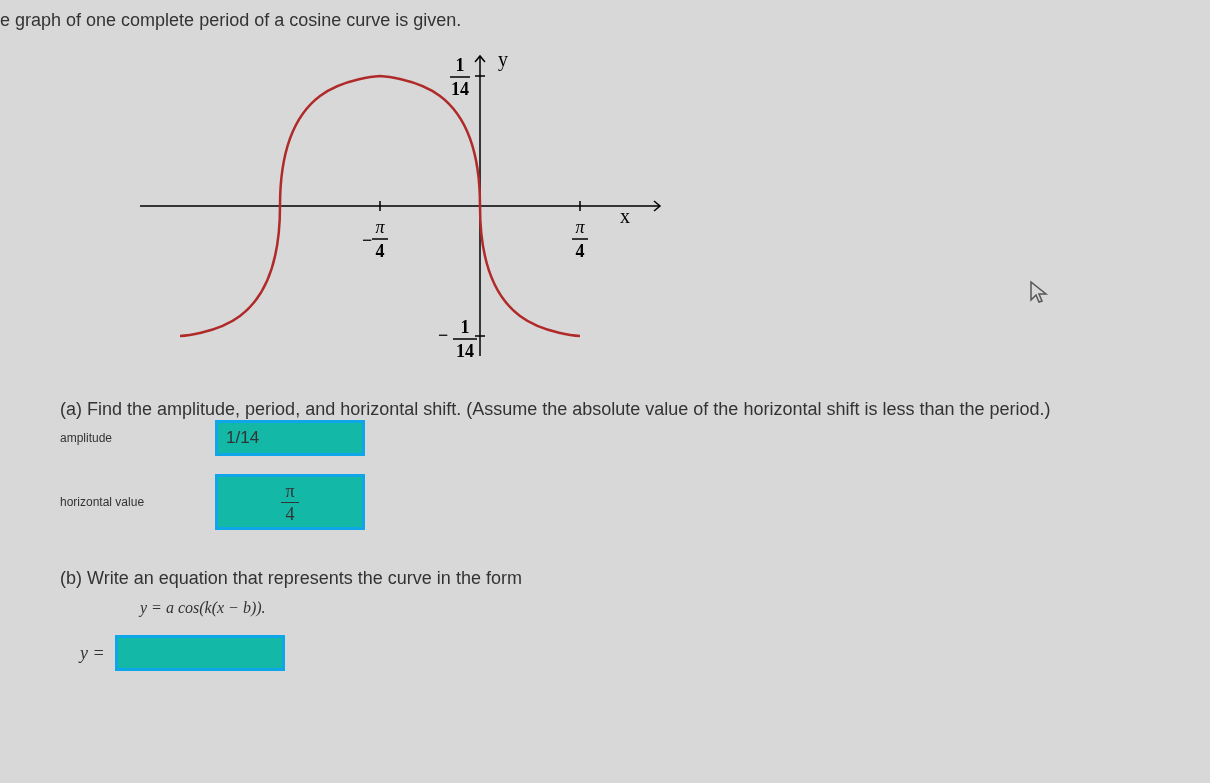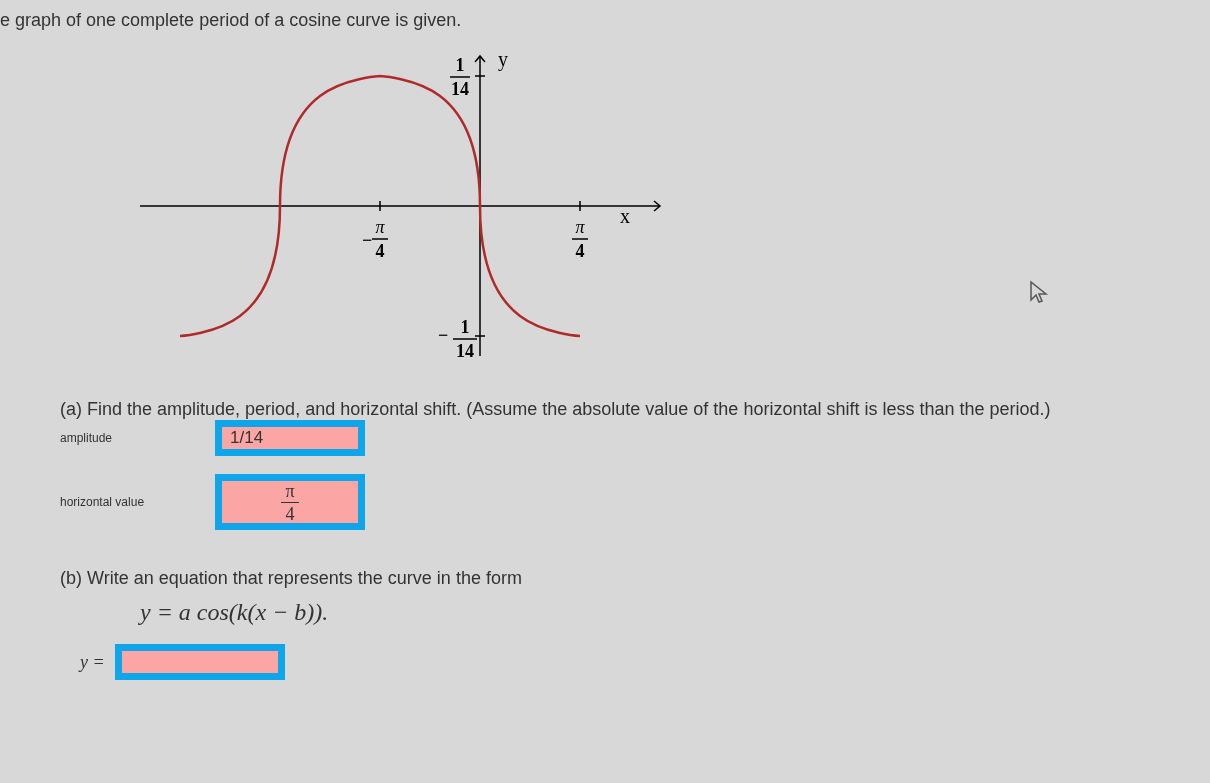--- a/index.html
+++ b/index.html
@@ -46,22 +46,22 @@
       display: flex;
       align-items: center;
       margin-bottom: 18px;
     }
     .answer-label {
       width: 155px;
       font-size: 12px;
       color: #333;
     }
     .answer-box {
-      border: 7px solid #0ea5e9;
-      background: #fca5a5;
+      border: 3px solid #0ea5e9;
+      background: #14b8a6;
       min-width: 150px;
       height: 36px;
       padding: 4px 8px;
       display: flex;
       align-items: center;
       font-size: 17px;
     }
     .answer-box.tall {
       height: 56px;
       justify-content: center;
@@ -83,21 +83,21 @@
     }
     .part-b {
       padding: 20px 20px 0 60px;
       font-size: 18px;
       color: #333;
     }
     .equation-form {
       font-family: 'Times New Roman', serif;
       font-style: italic;
       margin: 10px 0 18px 80px;
-      font-size: 24px;
+      font-size: 16px;
     }
     .equation-row {
       display: flex;
       align-items: center;
       margin-left: 20px;
     }
     .equation-row .yeq {
       font-family: 'Times New Roman', serif;
       font-style: italic;
       font-size: 18px;

